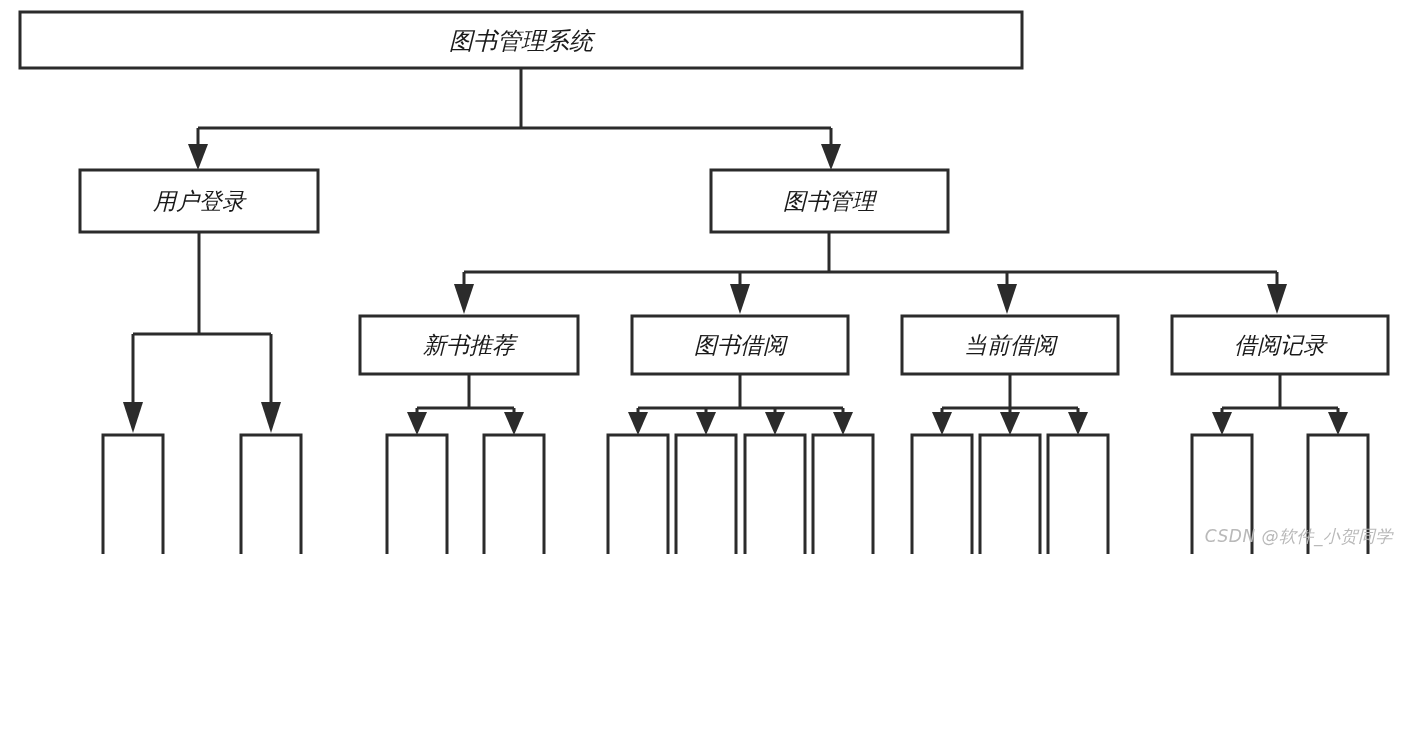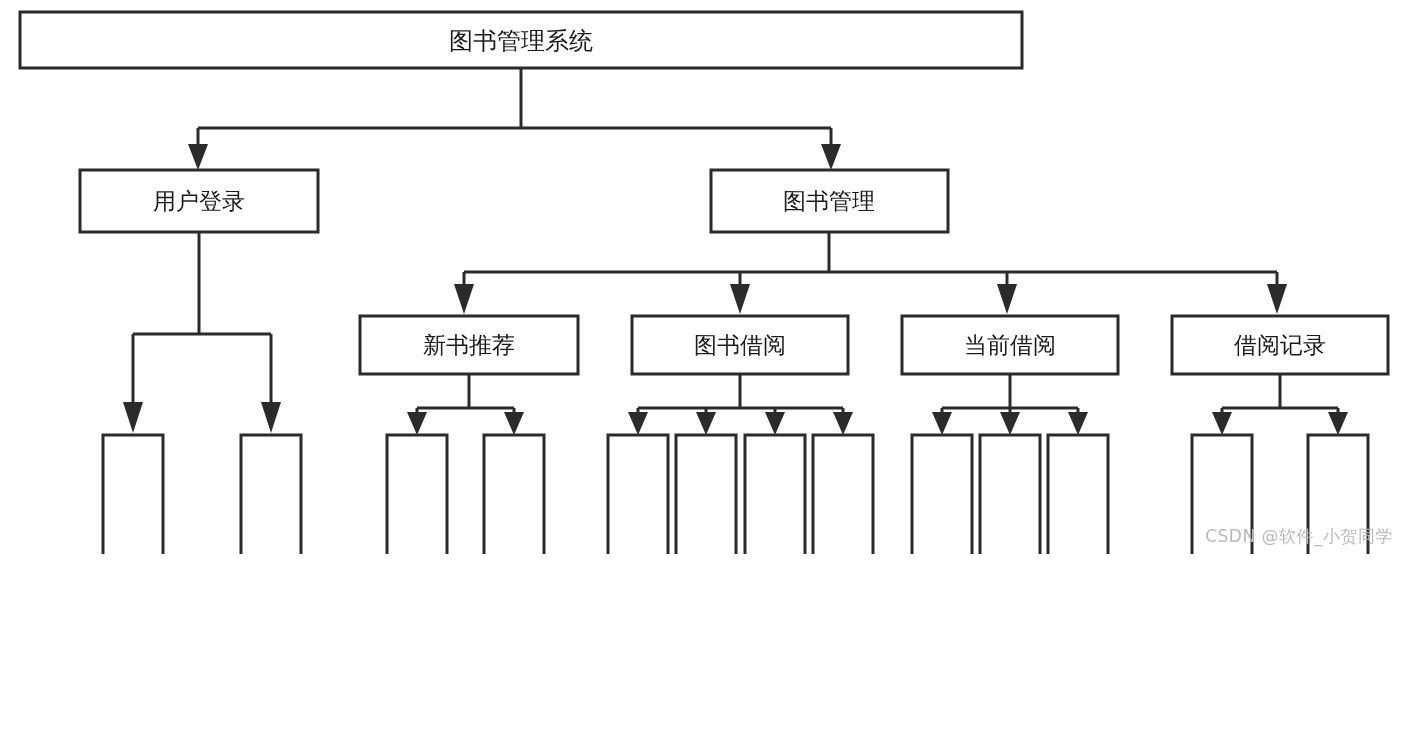--- a/index.html
+++ b/index.html
@@ -10,20 +10,21 @@
   }
   body {
     font-family: "DejaVu Sans", "Liberation Sans", sans-serif;
   }
   #diagram-root {
     position: relative;
     width: 1405px;
     height: 554px;
     background: #ffffff;
     overflow: hidden;
+    font-style: italic;
   }
   svg.diagram-canvas {
     position: absolute;
     top: 0;
     left: 0;
     width: 1405px;
     height: 747px;
   }
   .node-box {
     fill: #ffffff;

